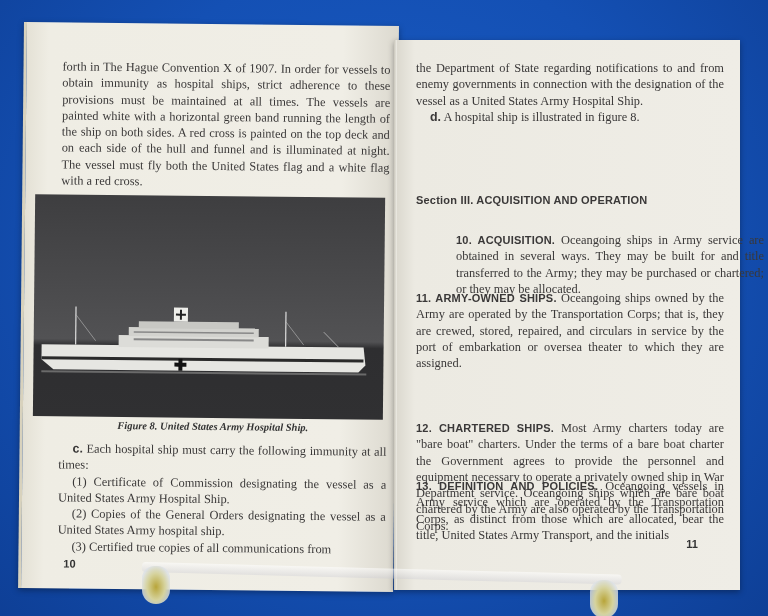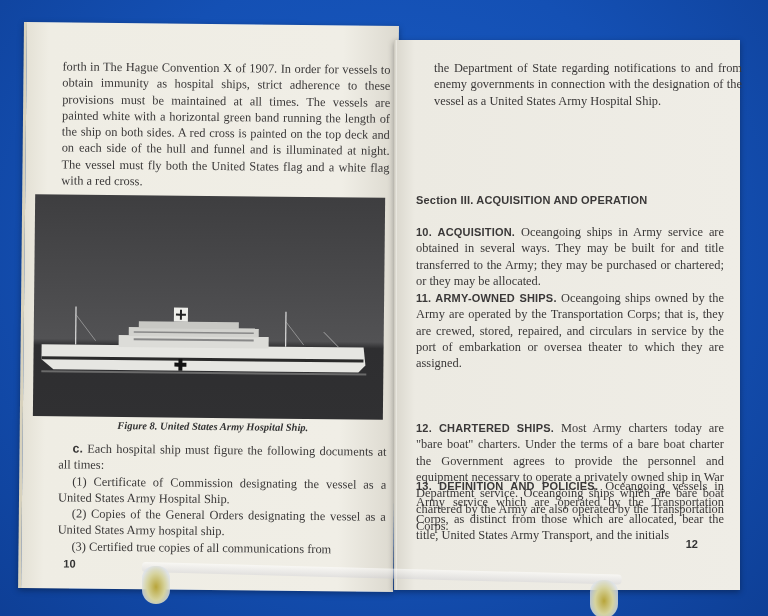--- a/index.html
+++ b/index.html
@@ -29,21 +29,21 @@
   .left .text.top { left: 36px; top: 36px; width: 328px; }
   .figure {
     position: absolute; left: 10px; top: 172px; width: 350px; height: 222px;
     background: linear-gradient(180deg, #3e3e40 0%, #4a4a4c 40%, #525254 65%, #2e2e30 68%, #303032 100%);
   }
   .caption { position: absolute; left: 40px; top: 397px; width: 300px; text-align: center; font-size: 10.5px; font-style: italic; font-weight: bold; color: #333; }
   .left .text.bottom { left: 36px; top: 418px; width: 328px; }
   .pnum { position: absolute; font-family: "Liberation Sans", sans-serif; font-weight: bold; font-size: 11px; color: #333; }
   .left .pnum { left: 42px; top: 522px; margin-top: 13px; }
   .right .pnum { right: 42px; top: 498px; }
-  .right .text.top { left: 40px; top: 20px; width: 308px; }
+  .right .text.top { left: 22px; top: 20px; width: 308px; }
   .section-title {
     position: absolute; left: 22px; top: 154px; width: 308px; text-align: left;
     font-family: "Liberation Sans", sans-serif; font-size: 11px; font-weight: bold; color: #3a3838; letter-spacing: 0.2px;
   }
   .para { position: absolute; left: 22px; width: 308px; }
   .para p { margin: 0; }
   .heading { font-family: "Liberation Sans", sans-serif; font-weight: bold; font-size: 11px; letter-spacing: 0.2px; }
   .indent { text-indent: 14px; }
   p { margin: 0; }
   .ship { position: absolute; left: 0; top: 0; }
@@ -88,50 +88,51 @@
           <rect x="100" y="143" width="120" height="2"></rect>
           <rect x="100" y="136" width="120" height="1.5"></rect>
         </g>
 
         <rect x="8" y="176" width="325" height="2" fill="#6a6a6a"></rect>
       </svg>
     </div>
     <div class="caption">Figure 8. United States Army Hospital Ship.</div>
 
     <div class="text bottom">
-      <p class="indent"><b style="font-family:'Liberation Sans',sans-serif;">c.</b> <span>Each hospital ship must figure the following documents at all times:</span></p>
+      <p class="indent"><b style="font-family:'Liberation Sans',sans-serif;">c.</b> <span>Each hospital ship must carry the following immunity at all times:</span></p>
       <p class="indent"><span>(1)</span> <span>Certificate of Commission designating the vessel as a United States Army Hospital Ship.</span></p>
       <p class="indent"><span>(2)</span> <span>Copies of the General Orders designating the vessel as a United States Army hospital ship.</span></p>
       <p class="indent"><span>(3)</span> <span>Certified true copies of all communications from</span></p>
     </div>
 
     <div class="pnum">10</div>
   </div>
 
   <div class="page right">
     <div class="text top">
       <p>the Department of State regarding notifications to and from enemy governments in connection with the designation of the vessel as a United States Army Hospital Ship.</p>
+      <p class="indent"><b style="font-family:'Liberation Sans',sans-serif;">d.</b> <span>A hospital ship is illustrated in figure 8.</span></p>
     </div>
 
     <div class="section-title">Section III. ACQUISITION AND OPERATION</div>
 
-    <div class="para text" style="top:184px;">
+    <div class="para text" style="top:192px;margin-left:40px;">
       <p><span class="heading">10. ACQUISITION.</span> <span>Oceangoing ships in Army service are obtained in several ways. They may be built for and title transferred to the Army; they may be purchased or chartered; or they may be allocated.</span></p>
     </div>
     <div class="para text" style="top:250px;">
       <p><span class="heading">11. ARMY-OWNED SHIPS.</span> <span>Oceangoing ships owned by the Army are operated by the Transportation Corps; that is, they are crewed, stored, repaired, and circulars in service by the port of embarkation or oversea theater to which they are assigned.</span></p>
     </div>
     <div class="para text" style="top:336px;margin-top:44px;">
       <p><span class="heading">12. CHARTERED SHIPS.</span> <span>Most Army charters today are "bare boat" charters. Under the terms of a bare boat charter the Government agrees to provide the personnel and equipment necessary to operate a privately owned ship in War Department service. Oceangoing ships which are bare boat chartered by the Army are also operated by the Transportation Corps.</span></p>
     </div>
     <div class="para text" style="top:438px;">
       <p><span class="heading">13. DEFINITION AND POLICIES.</span> <span>Oceangoing vessels in Army service which are operated by the Transportation Corps, as distinct from those which are allocated, bear the title, United States Army Transport, and the initials</span></p>
     </div>
 
-    <div class="pnum">12</div>
+    <div class="pnum">11</div>
   </div>
 
   <div class="spine"></div>
 
   <div class="stand-bar"></div>
   <div class="stand-knob" style="left:142px; top:566px;"></div>
   <div class="stand-knob" style="left:590px; top:580px;"></div>
 </div>
 
 </body></html>

